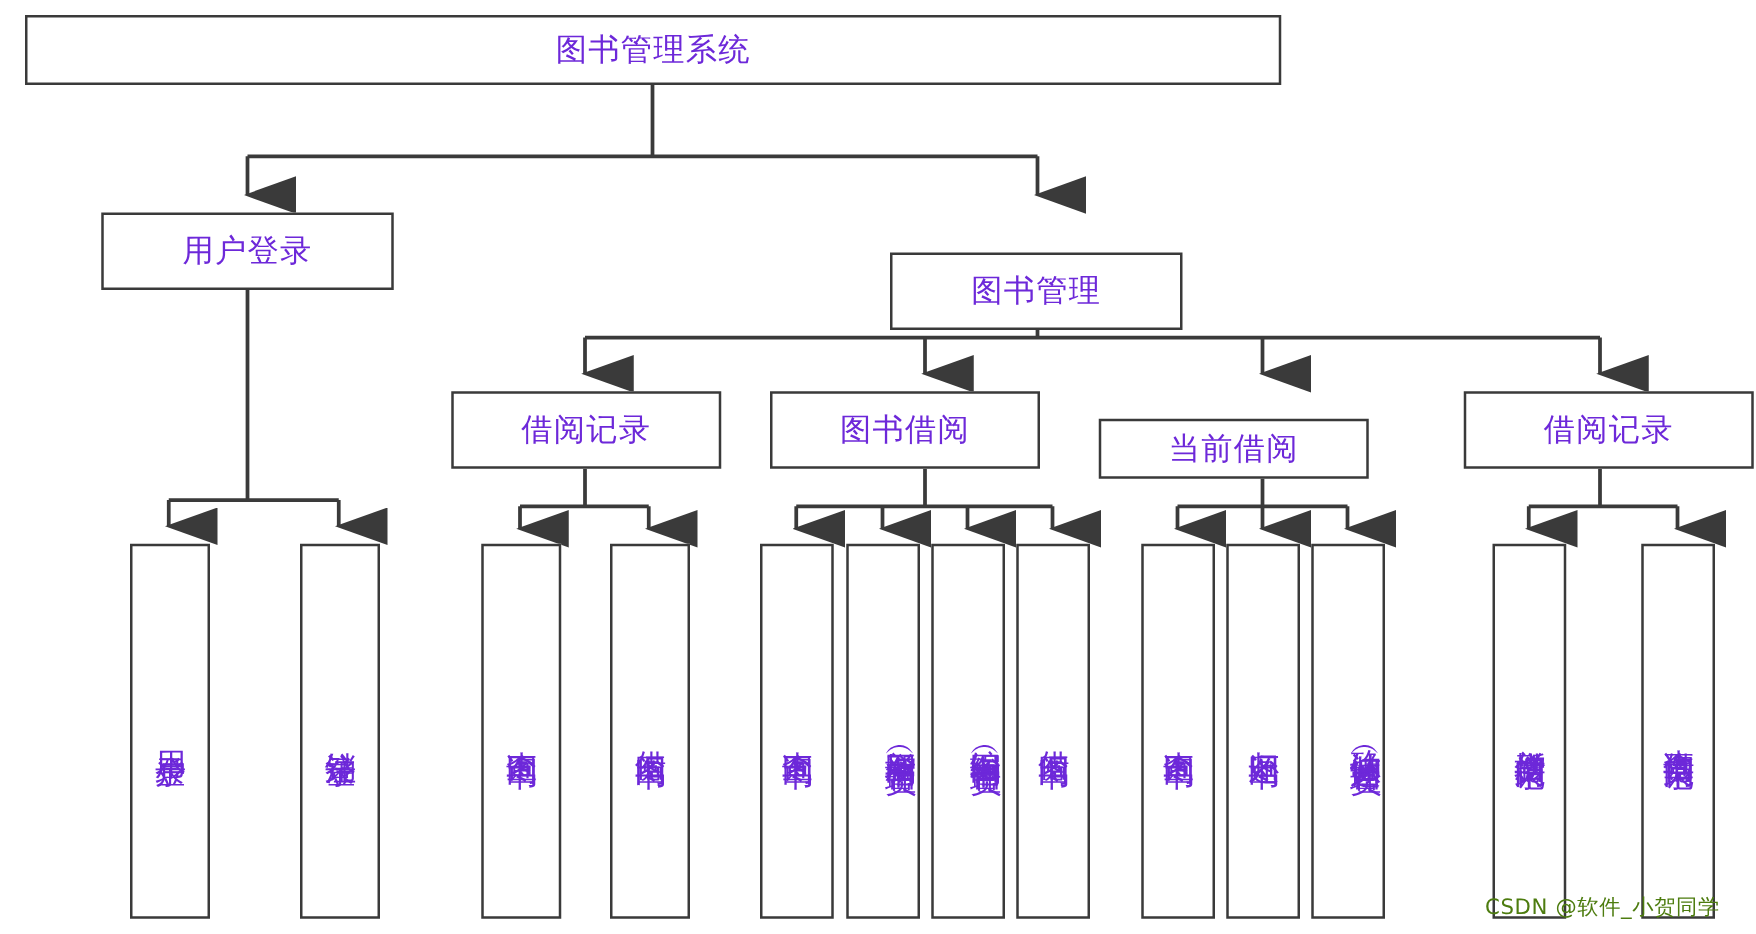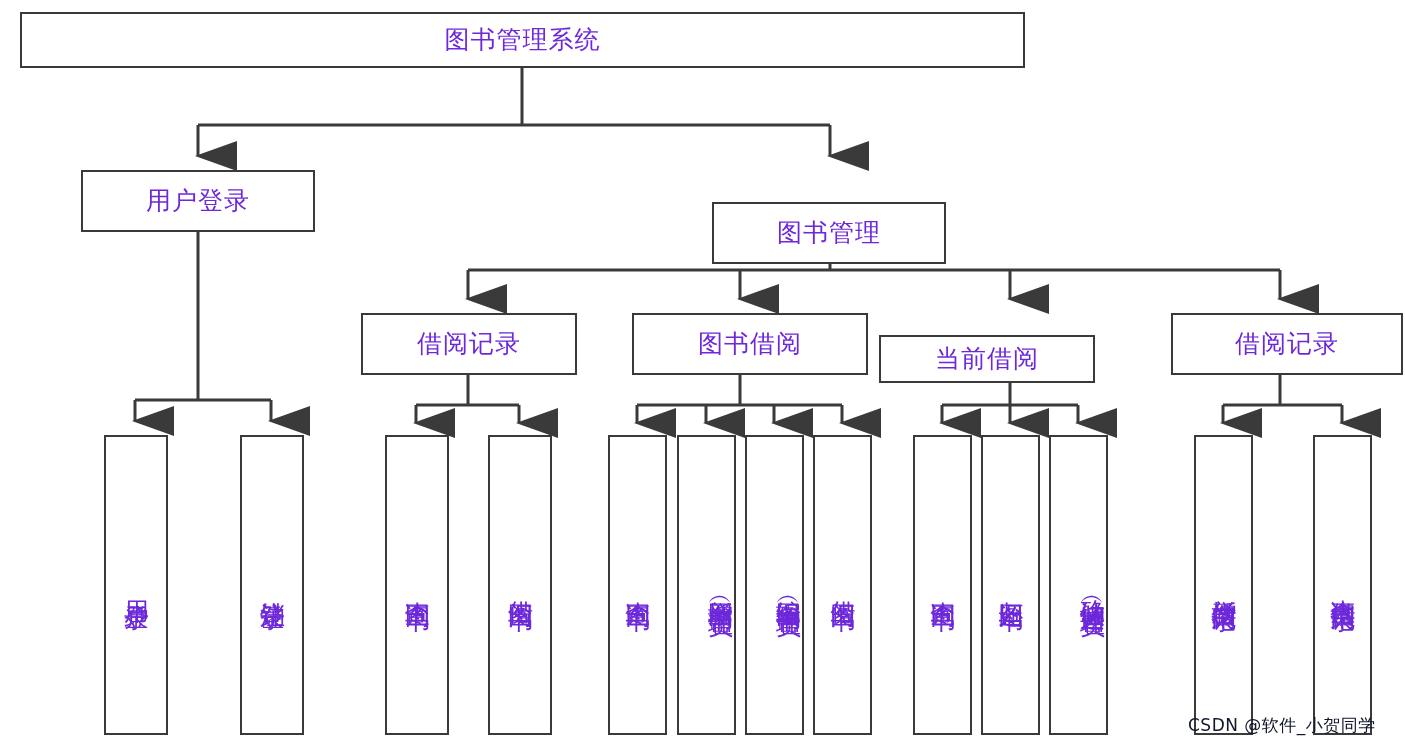--- a/index.html
+++ b/index.html
@@ -51,21 +51,21 @@
   }
   .node.vert.center-txt {
     align-items: center;
     padding-top: 0;
   }
   .watermark {
     position: absolute;
     left: 1188px;
     top: 714px;
     font-size: 17px;
-    color: #0f172a;
+    color: #4d7c0f;
     letter-spacing: 0.5px;
     white-space: nowrap;
     z-index: 5;
     font-family: "DejaVu Sans", "Liberation Sans", sans-serif;
   }
 </style>
 </head>
 <body>
 
 <div id="canvas">
@@ -127,21 +127,21 @@
   <div class="node horiz" style="left:81px; top:170px; width:234px; height:62px;">
     <span>用户登录</span>
   </div>
   <div class="node horiz" style="left:712px; top:170px; width:234px; height:62px;margin-top:32px;">
     <span>图书管理</span>
   </div>
 
   <div class="node horiz" style="left:361px; top:313px; width:216px; height:62px;">
     <span>借阅记录</span>
   </div>
-  <div class="node horiz" style="left:632px; top:313px; width:236px; height:62px;">
+  <div class="node horiz" style="left:616px; top:313px; width:216px; height:62px;">
     <span>图书借阅</span>
   </div>
   <div class="node horiz" style="left:879px; top:313px; width:216px; height:48px;margin-top:22px;">
     <span>当前借阅</span>
   </div>
   <div class="node horiz" style="left:1171px; top:313px; width:232px; height:62px;">
     <span>借阅记录</span>
   </div>
 
   <div class="node vert center-txt" style="left:104px; top:435px; width:64px; height:300px;">

